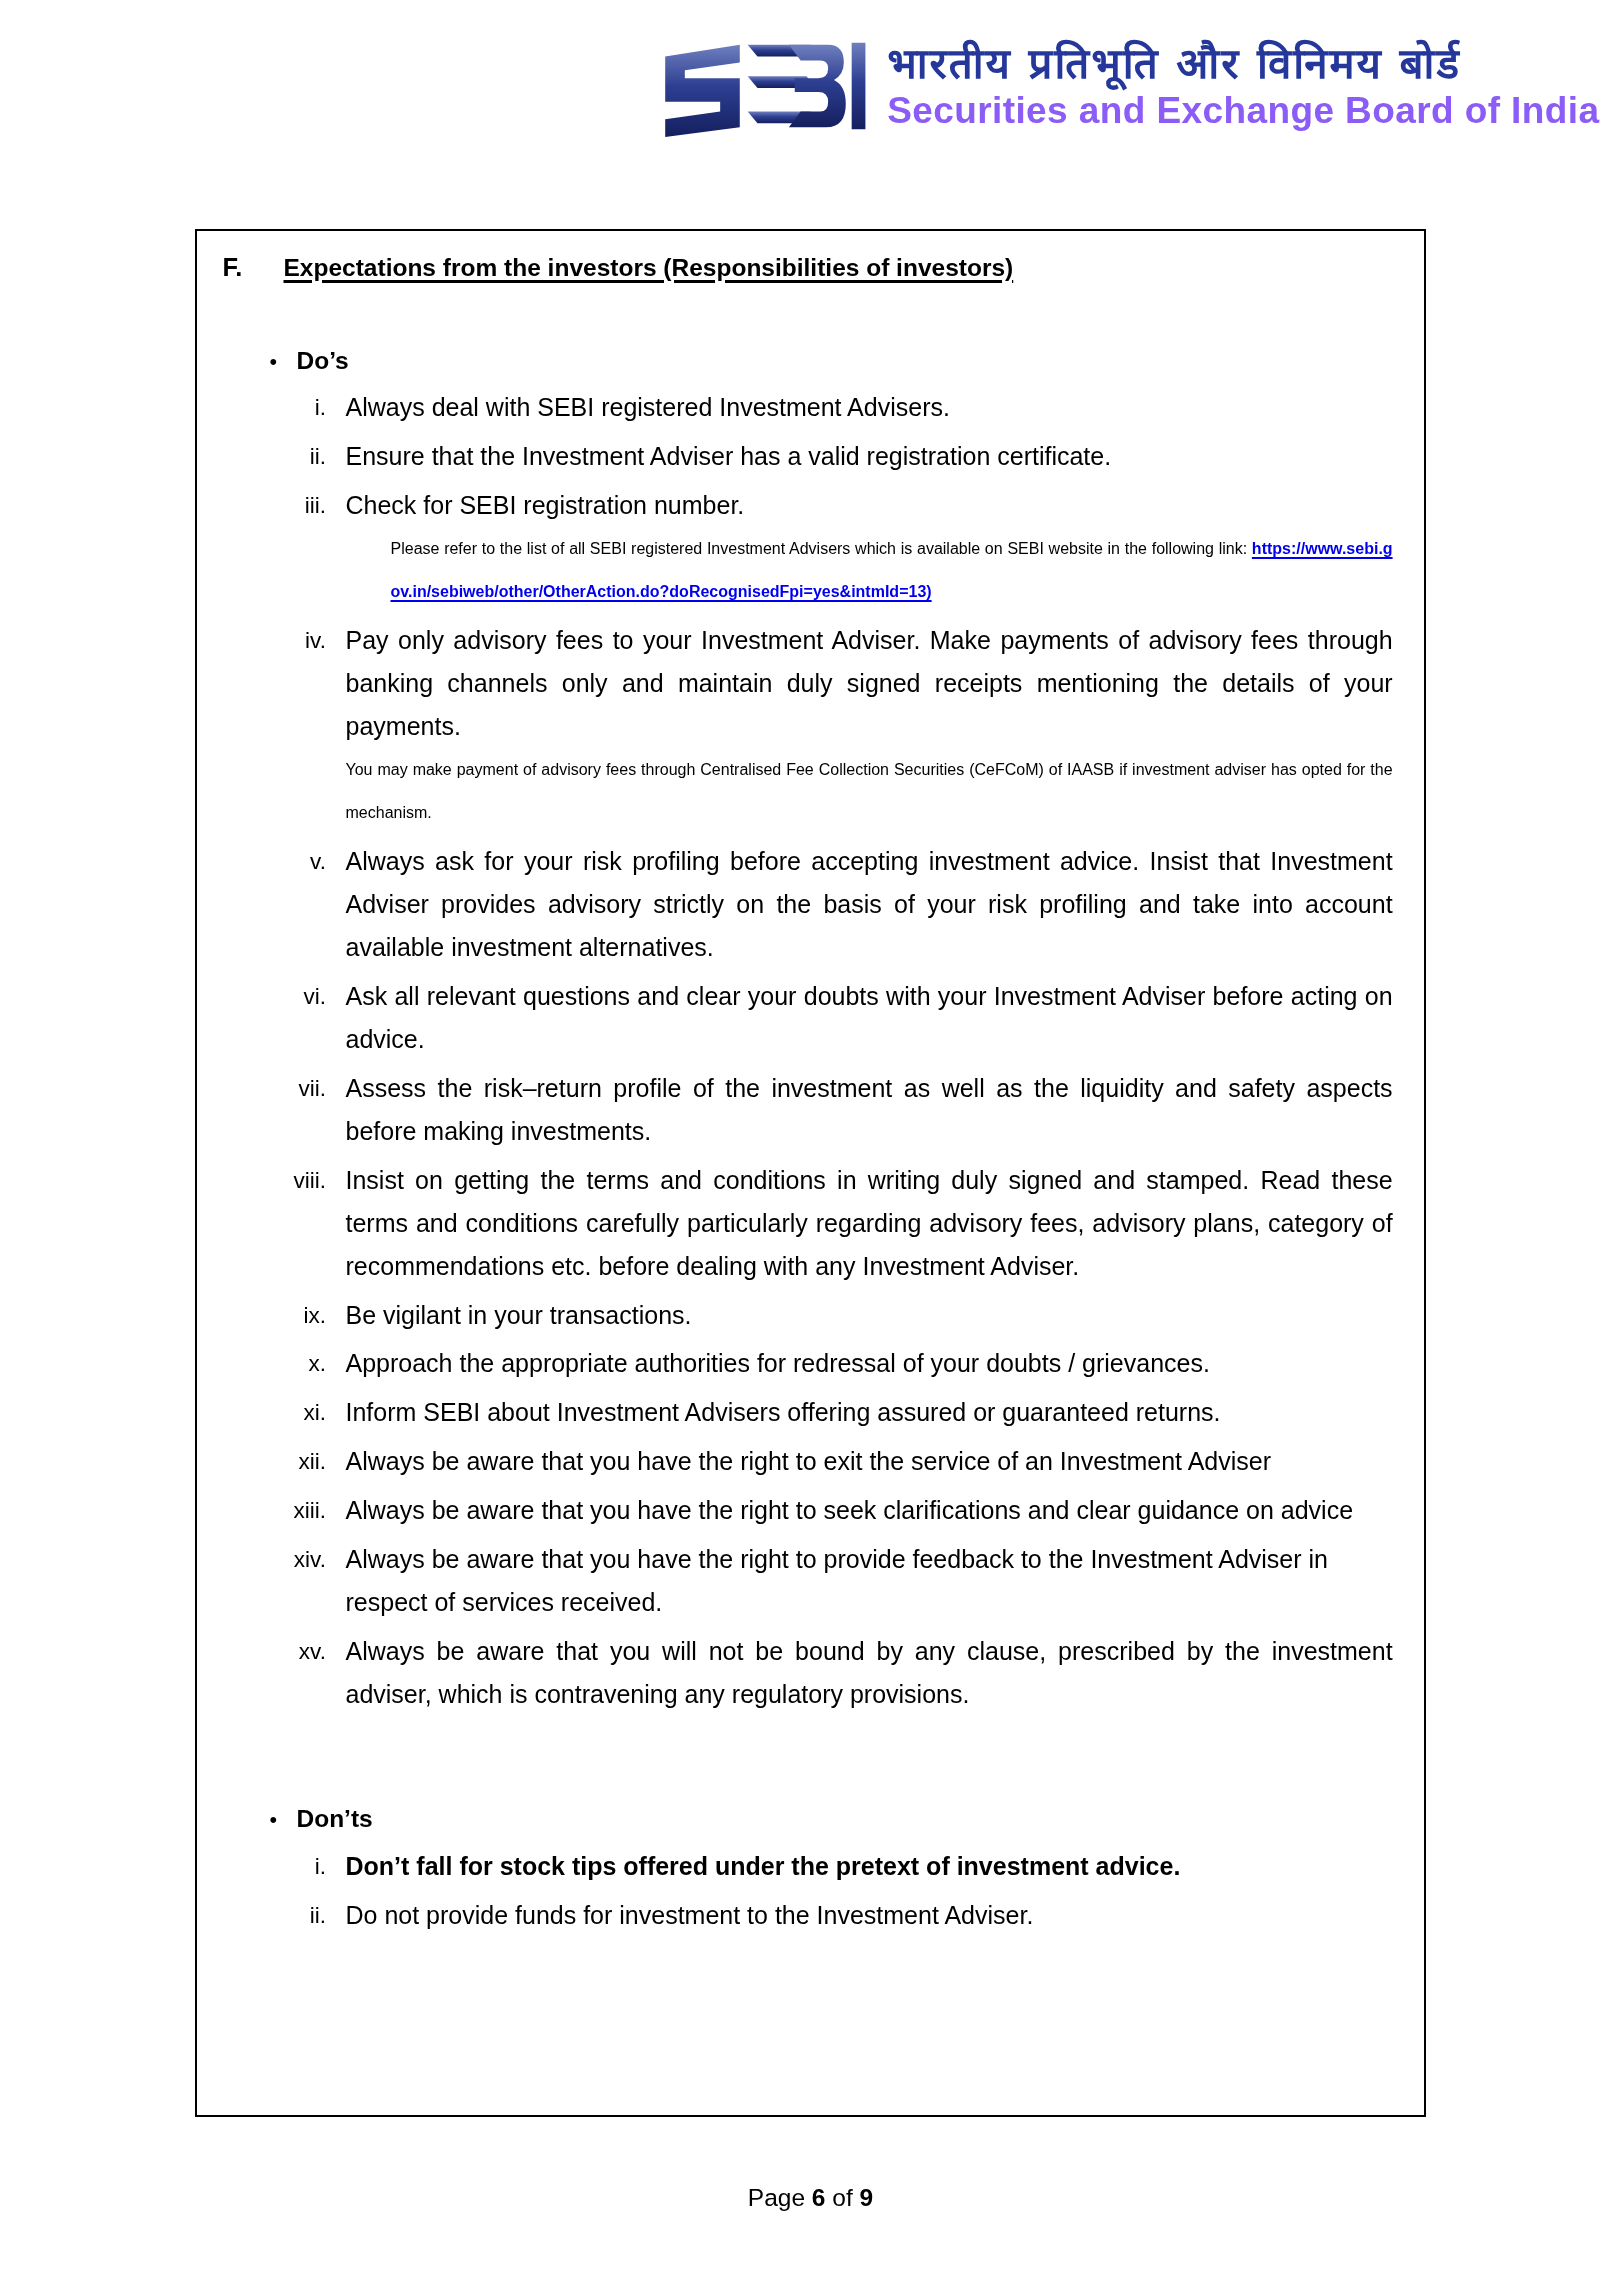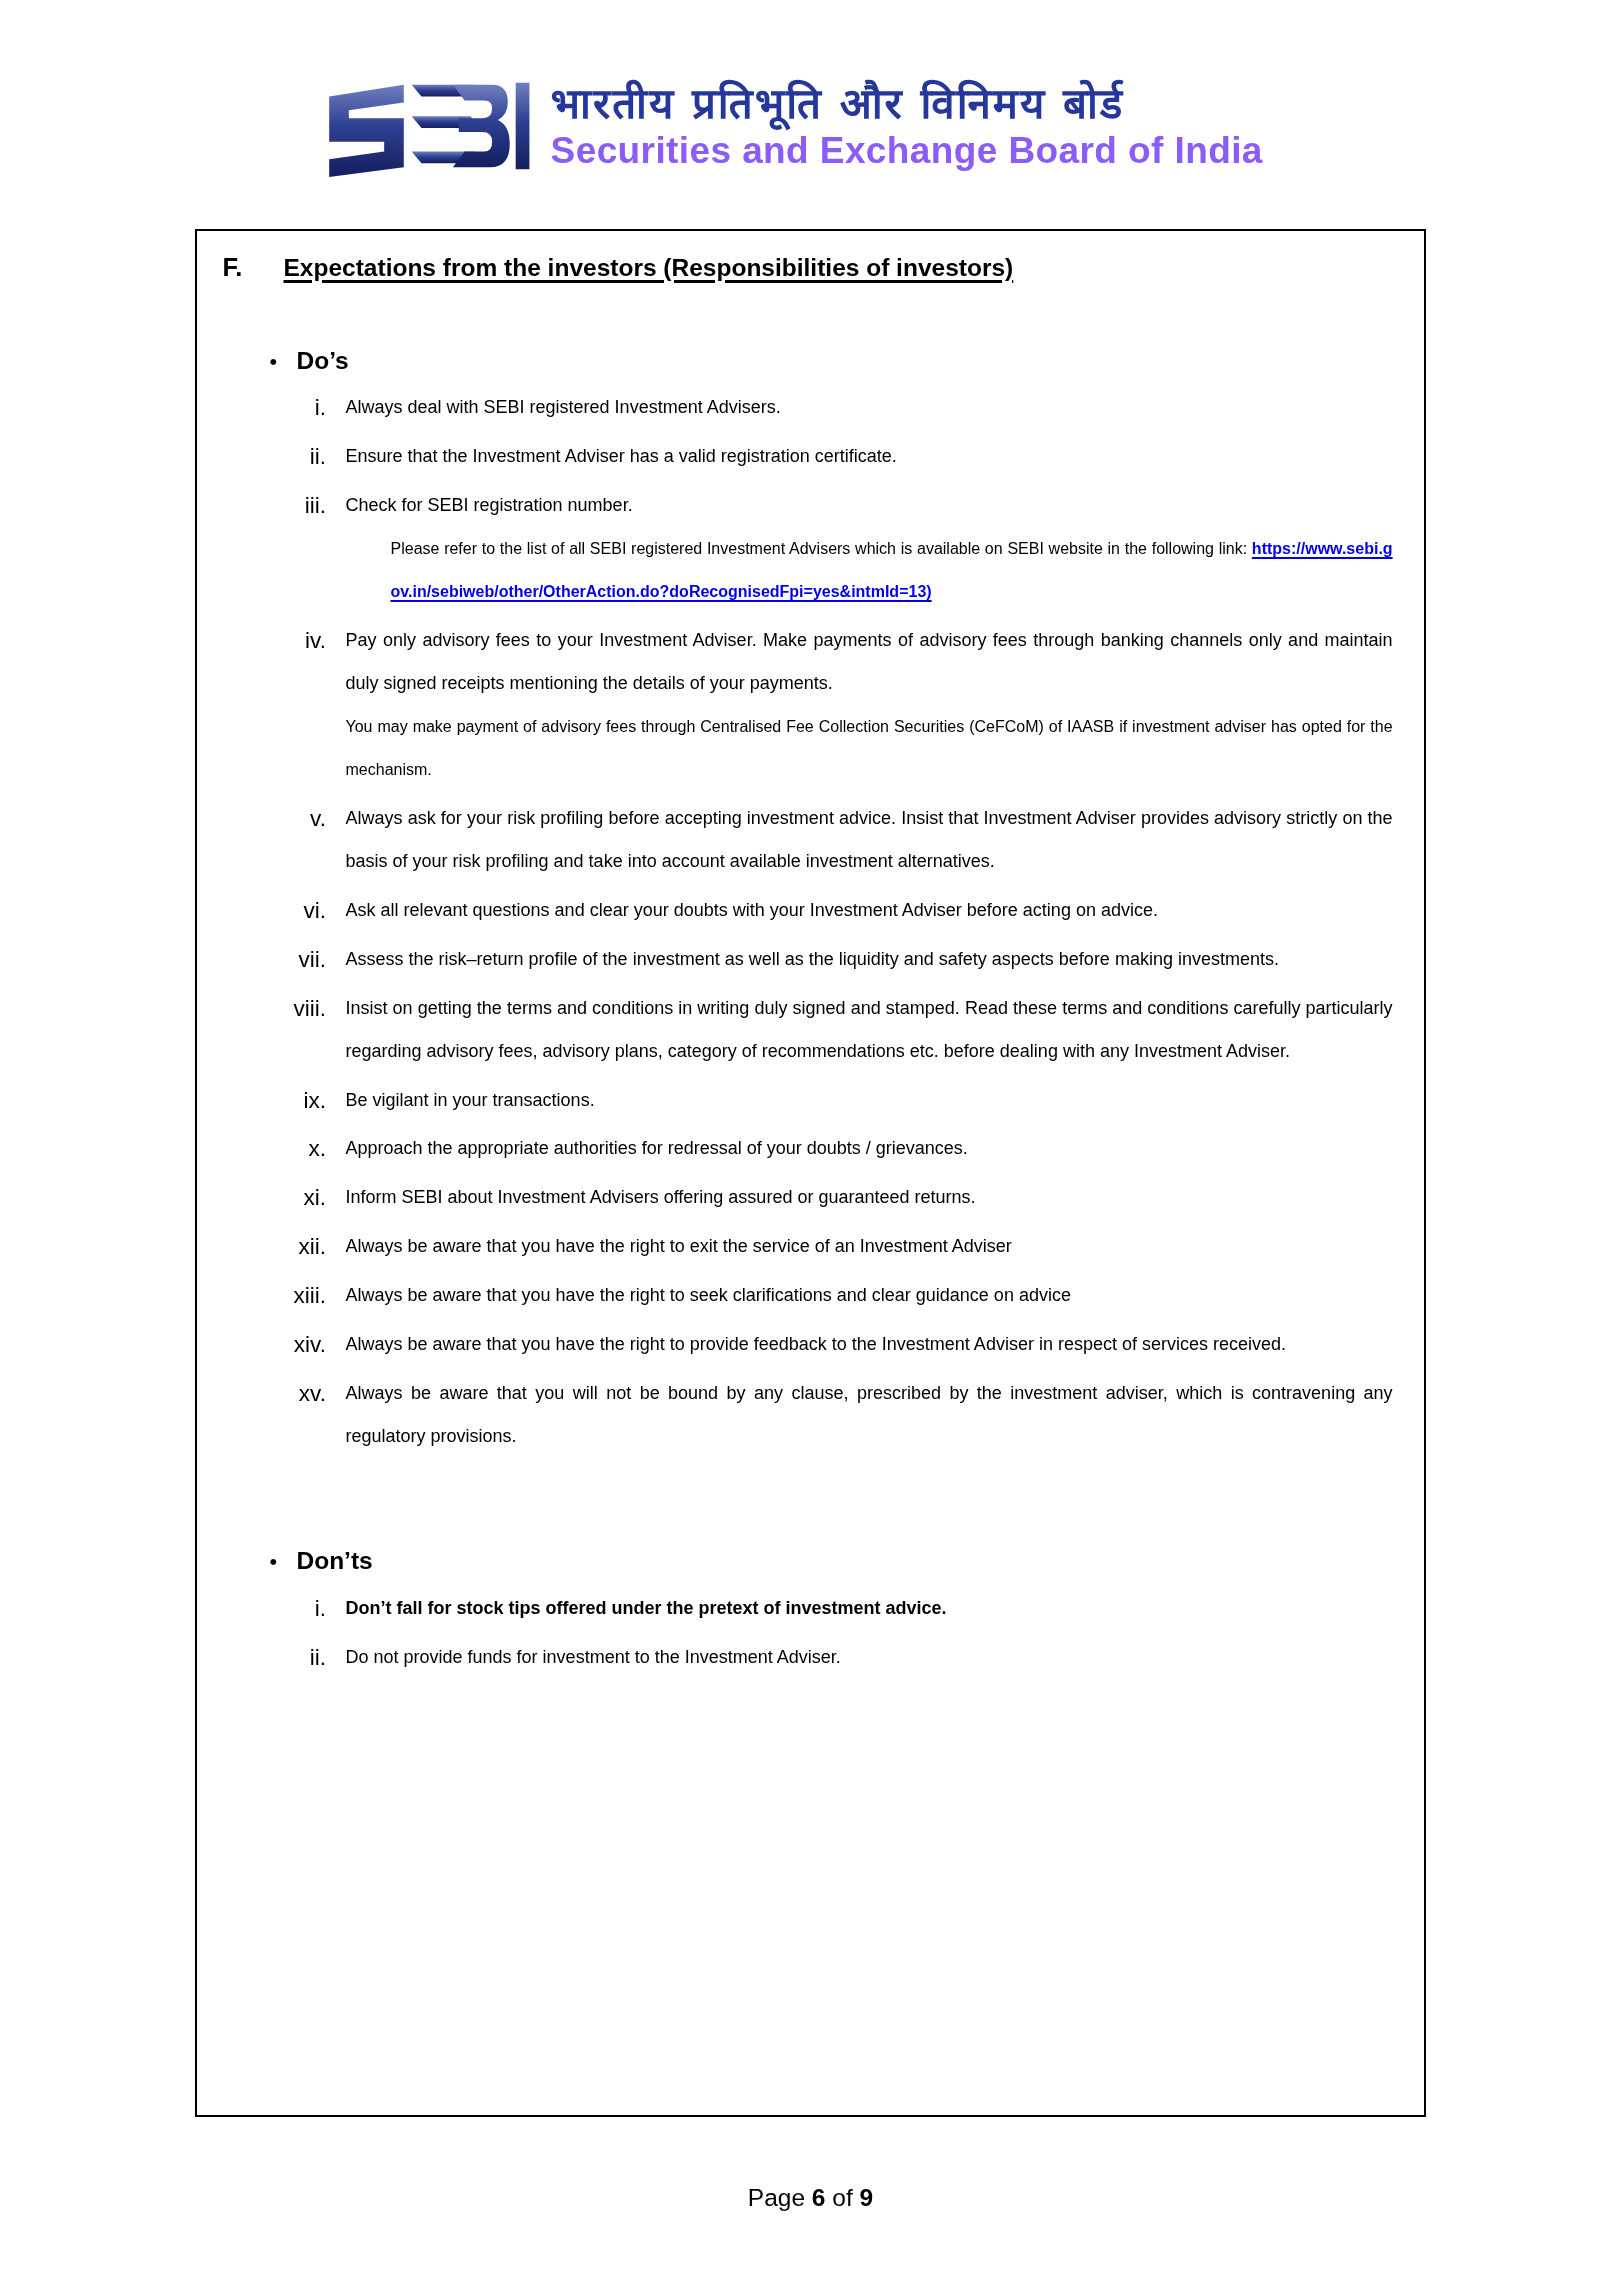--- a/index.html
+++ b/index.html
@@ -12,23 +12,23 @@
     height: 2293px;
     font-family: "Liberation Sans", sans-serif;
     color: #000000;
     position: relative;
     overflow: hidden;
   }
 
   
   .header {
     width: 100%;
-    padding-top: 73px;
-    display: flex;
-    justify-content: center;
+    padding-top: 33px;
+    display: flex;
+    justify-content: flex-end;
     align-items: flex-start;
   }
   .logo-block {
     display: flex;
     align-items: center;
     gap: 17.6px;
     transform: translateX(-21.6px);
   }
   .logo-mark {
     width: 218px;
@@ -128,21 +128,21 @@
     width: 123px;
     flex: 0 0 123px;
     text-align: right;
     padding-right: 19.6px;
     box-sizing: border-box;
     font-size: 22.5px;
     line-height: 43px;
   }
   .rtext {
     flex: 1 1 auto;
-    font-size: 18px;
+    font-size: 25px;
     line-height: 43px;
     text-align: justify;
     text-justify: inter-word;
     padding-right: 5.9px;
   }
   .rtext.nojustify { text-align: left; }
   .rtext.bold { font-weight: 700; }
 
   
   .subpara {

